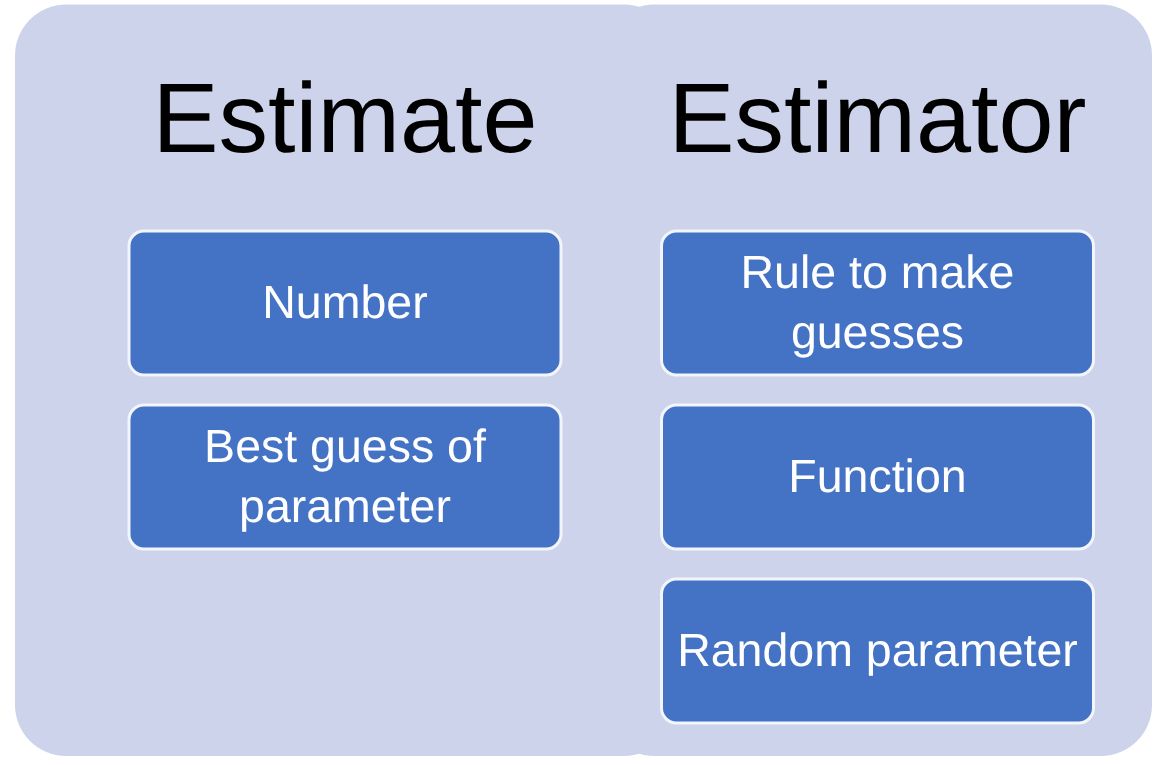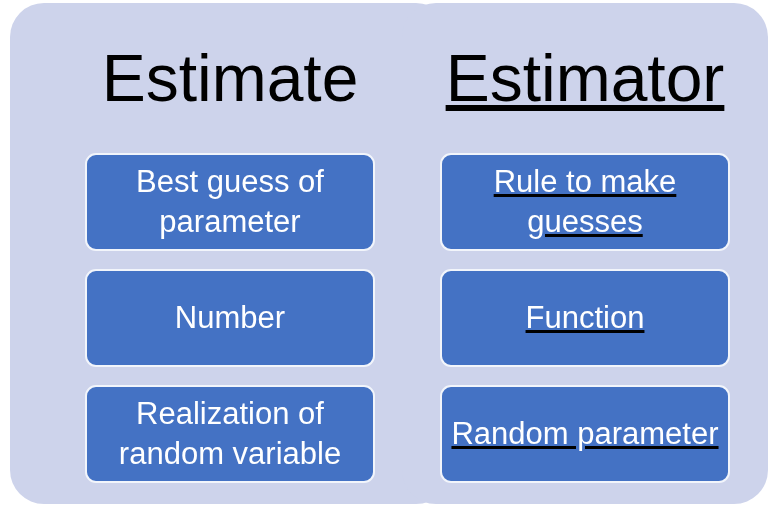--- a/index.html
+++ b/index.html
@@ -15,21 +15,21 @@
     overflow: hidden;
   }
   .panel {
     position: absolute;
     top: 3px;
     height: 501px;
     background: #cdd3eb;
     border-radius: 34px;
   }
   .panel.left  { left: 10px;  width: 440px; }
-  .panel.right { left: 402px; width: 366px; text-decoration: underline; }
+  .panel.right { left: 402px; width: 366px; }
 
   .panel-title {
     height: 150px;
     display: flex;
     align-items: center;
     justify-content: center;
     font-size: 66px;
     font-weight: 400;
     color: #000000;
     white-space: nowrap;
@@ -56,23 +56,22 @@
     line-height: 40px;
     padding: 0 8px;
   }
 </style>
 </head>
 <body>
 
 <div class="panel left">
   <div class="panel-title">Estimate</div>
   <div class="items">
+    <div class="item">Number</div>
     <div class="item">Best guess of parameter</div>
-    <div class="item">Number</div>
-    <div class="item">Realization of random variable</div>
   </div>
 </div>
 
 <div class="panel right">
   <div class="panel-title">Estimator</div>
   <div class="items">
     <div class="item">Rule to make guesses</div>
     <div class="item">Function</div>
     <div class="item">Random parameter</div>
   </div>

